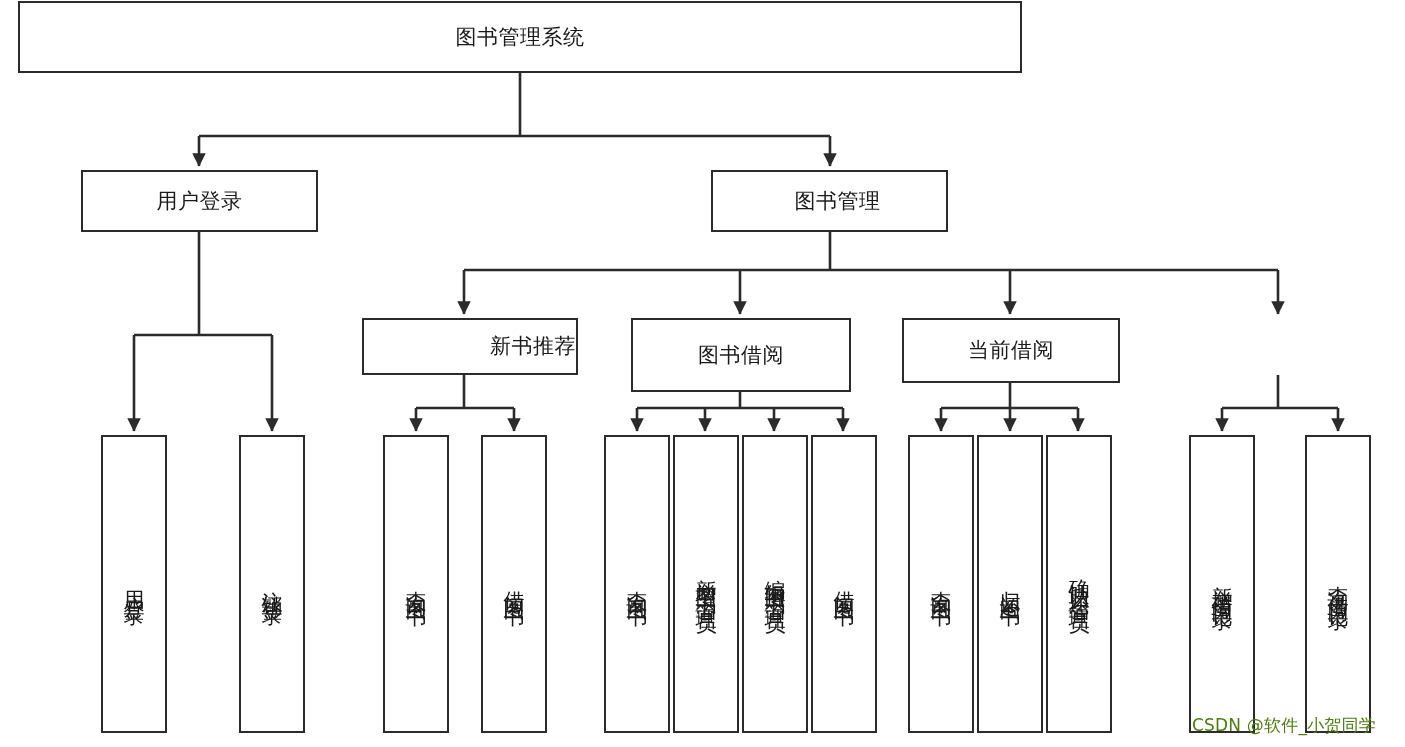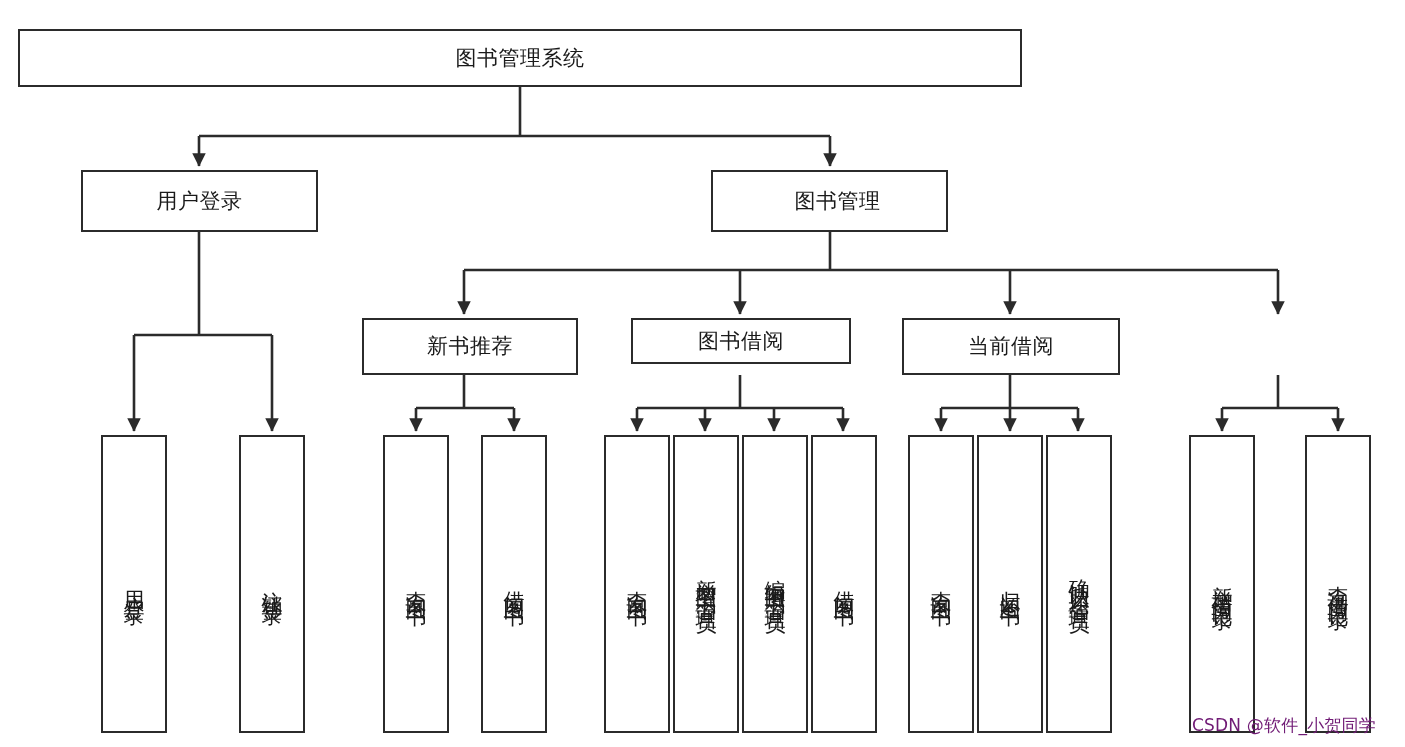--- a/index.html
+++ b/index.html
@@ -46,21 +46,21 @@
     text-orientation: upright;
     letter-spacing: 5px;
     white-space: nowrap;
     font-size: 21px;
   }
   .watermark {
     position: absolute;
     left: 1192px;
     top: 714px;
     font-size: 17px;
-    color: #701a75;
+    color: #4d7c0f;
     white-space: nowrap;
     letter-spacing: 0.2px;
   }
 </style>
 </head>
 <body>
 
 <div id="canvas">
 
   <svg id="svg-layer" viewBox="0 0 1405 747" xmlns="http://www.w3.org/2000/svg">
@@ -106,38 +106,38 @@
       <path d="M 1010 408 L 1010 431" marker-end="url(#arrow)"></path>
       <path d="M 1078 408 L 1078 431" marker-end="url(#arrow)"></path>
 
       <path d="M 1278 375 L 1278 408"></path>
       <path d="M 1222 408 L 1338 408"></path>
       <path d="M 1222 408 L 1222 431" marker-end="url(#arrow)"></path>
       <path d="M 1338 408 L 1338 431" marker-end="url(#arrow)"></path>
     </g>
   </svg>
 
-  <div class="node" style="left:18px; top:29px; width:1004px; height:58px;">
+  <div class="node" style="left:18px; top:1px; width:1004px; height:72px;">
     <span class="node-label">图书管理系统</span>
   </div>
 
   <div class="node" style="left:81px; top:170px; width:237px; height:62px;">
     <span class="node-label">用户登录</span>
   </div>
   <div class="node" style="left:711px; top:170px; width:237px; height:62px;padding-left:16px;">
     <span class="node-label">图书管理</span>
   </div>
 
-  <div class="node" style="left:362px; top:318px; width:216px; height:57px;">
+  <div class="node" style="left:362px; top:318px; width:216px; height:57px;justify-content:flex-end;">
     <span class="node-label">新书推荐</span>
   </div>
-  <div class="node" style="left:631px; top:318px; width:220px; height:46px;">
+  <div class="node" style="left:631px; top:318px; width:220px; height:74px;">
     <span class="node-label">图书借阅</span>
   </div>
-  <div class="node" style="left:902px; top:318px; width:218px; height:57px;">
+  <div class="node" style="left:902px; top:318px; width:218px; height:65px;">
     <span class="node-label">当前借阅</span>
   </div>
 
   <div class="node vertical" style="left:101px; top:435px; width:66px; height:298px;">
     <span class="node-label">用户登录</span>
   </div>
   <div class="node vertical" style="left:239px; top:435px; width:66px; height:298px;">
     <span class="node-label">注销登录</span>
   </div>
 

